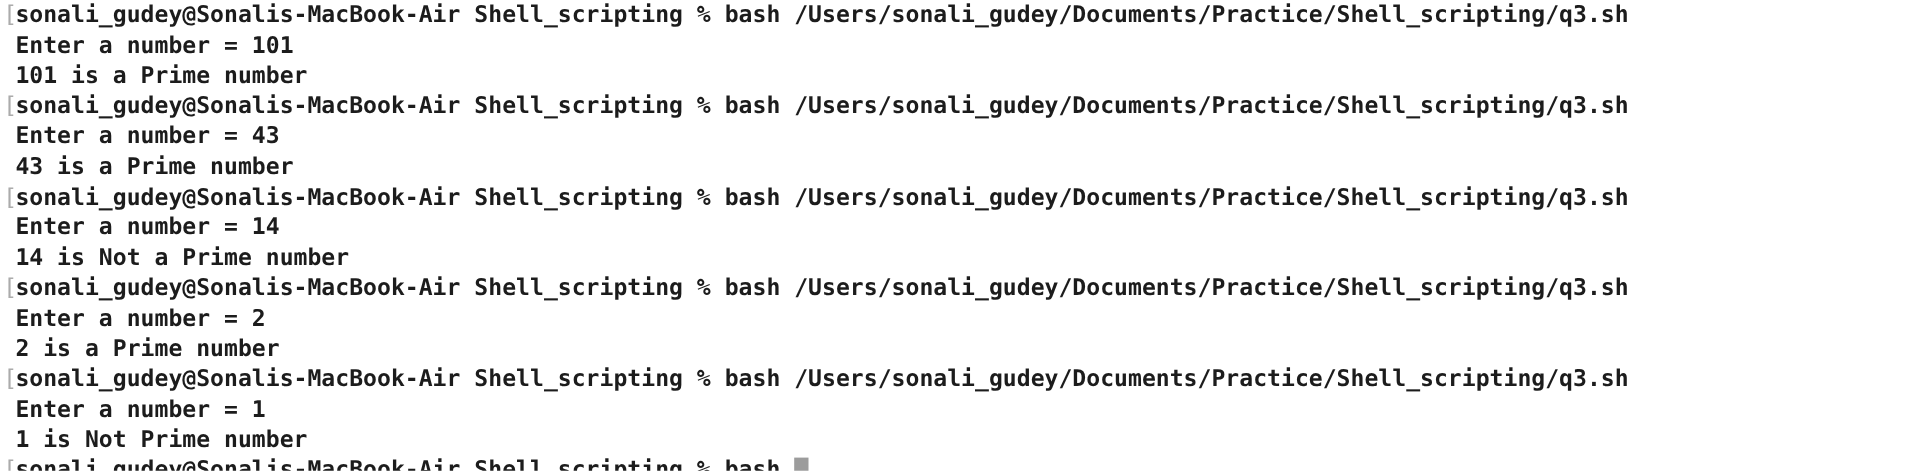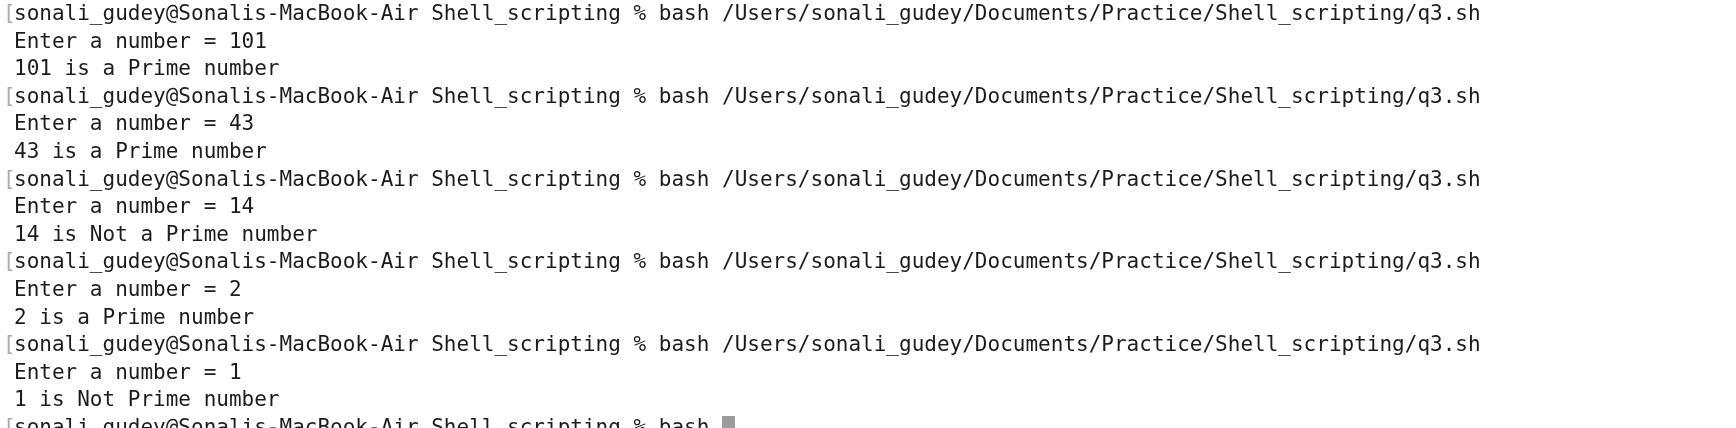--- a/index.html
+++ b/index.html
@@ -33,20 +33,21 @@
   .seg-prompt-bracket {
     position: absolute;
     left: -11px;
     top: 0;
     color: var(--bracket, #ababab);
   }
   .seg-prompt-text,
   .seg-command-text,
   .seg-output-text {
     color: var(--fg, #1c1c1c);
+    font-weight: bold;
   }
   .cursor {
     display: inline-block;
     width: 13px;
     height: 21px;
     margin-bottom: -3px;
     background: var(--cursor, #9c9c9c);
   }
 </style>
 </head>

